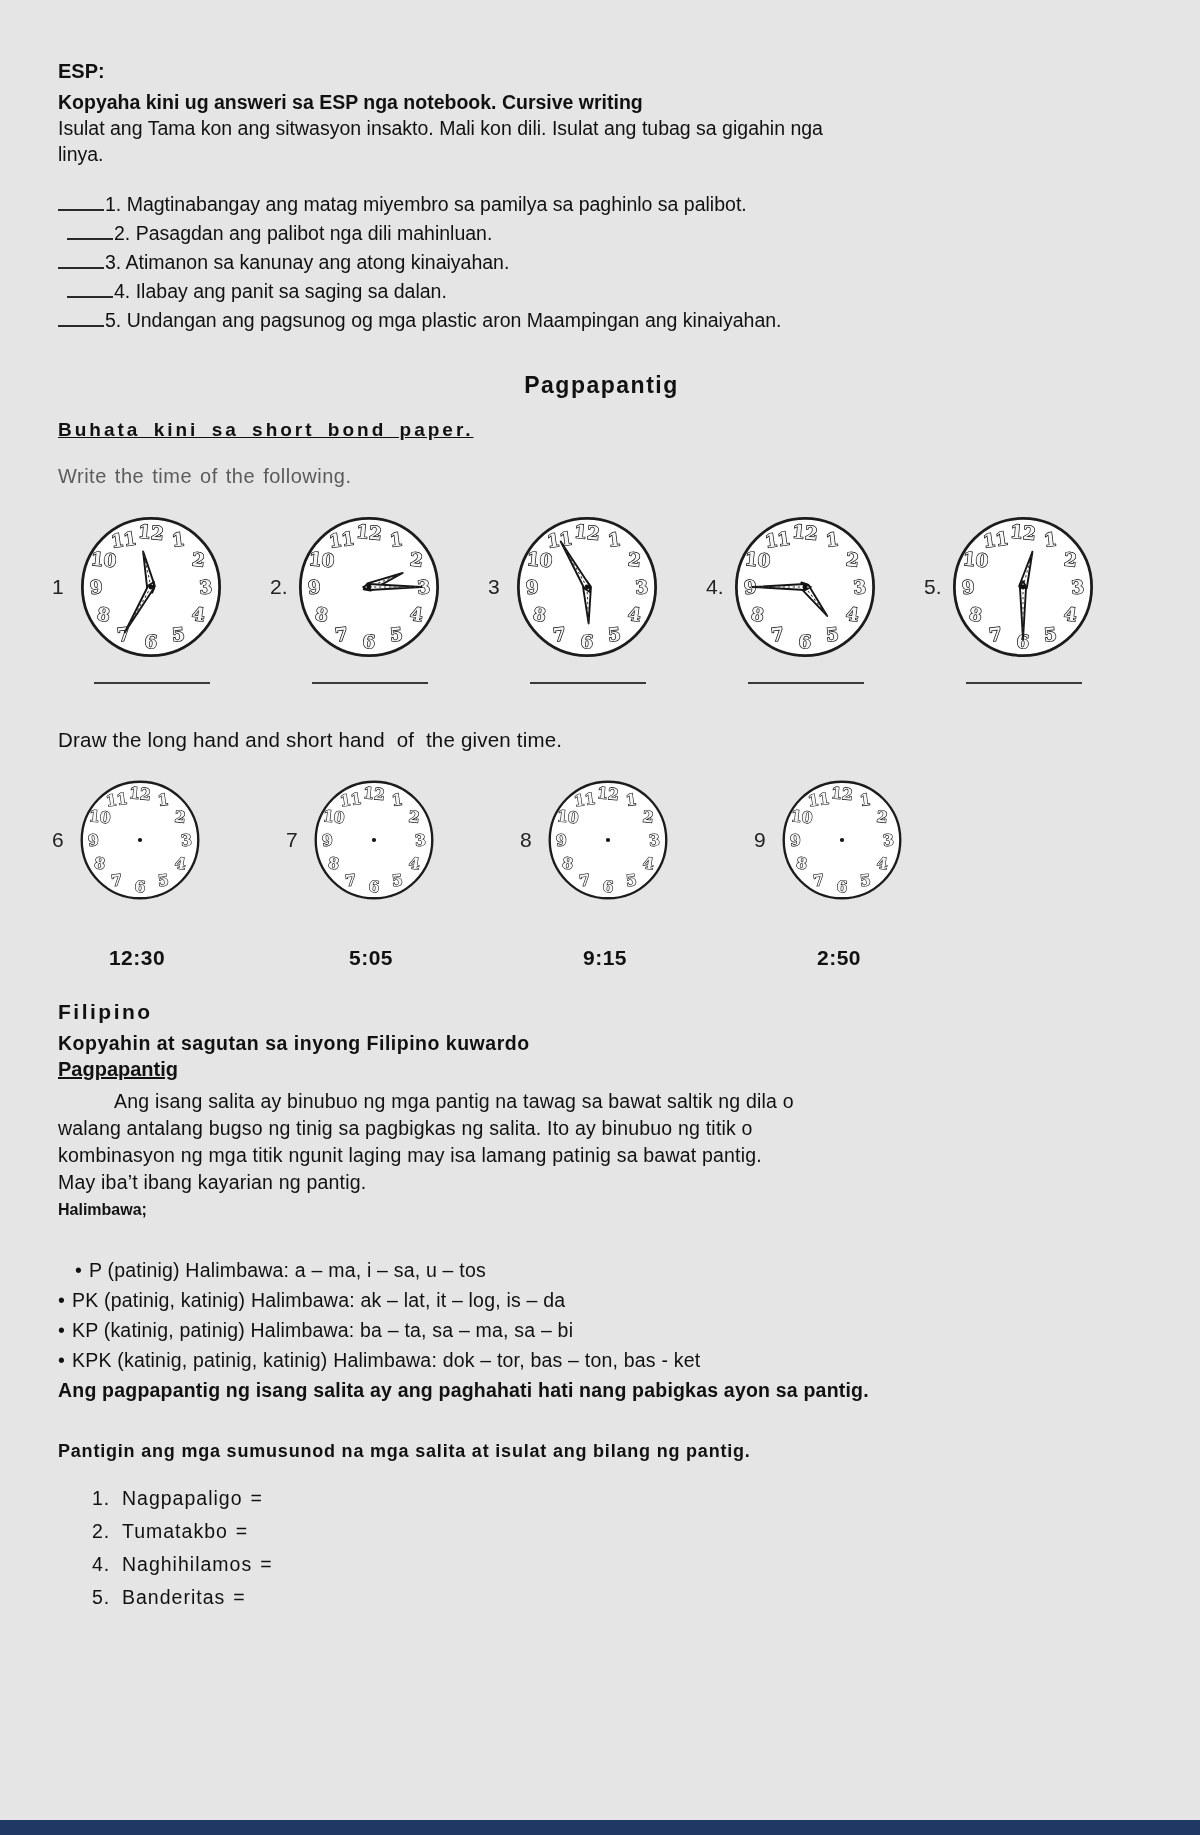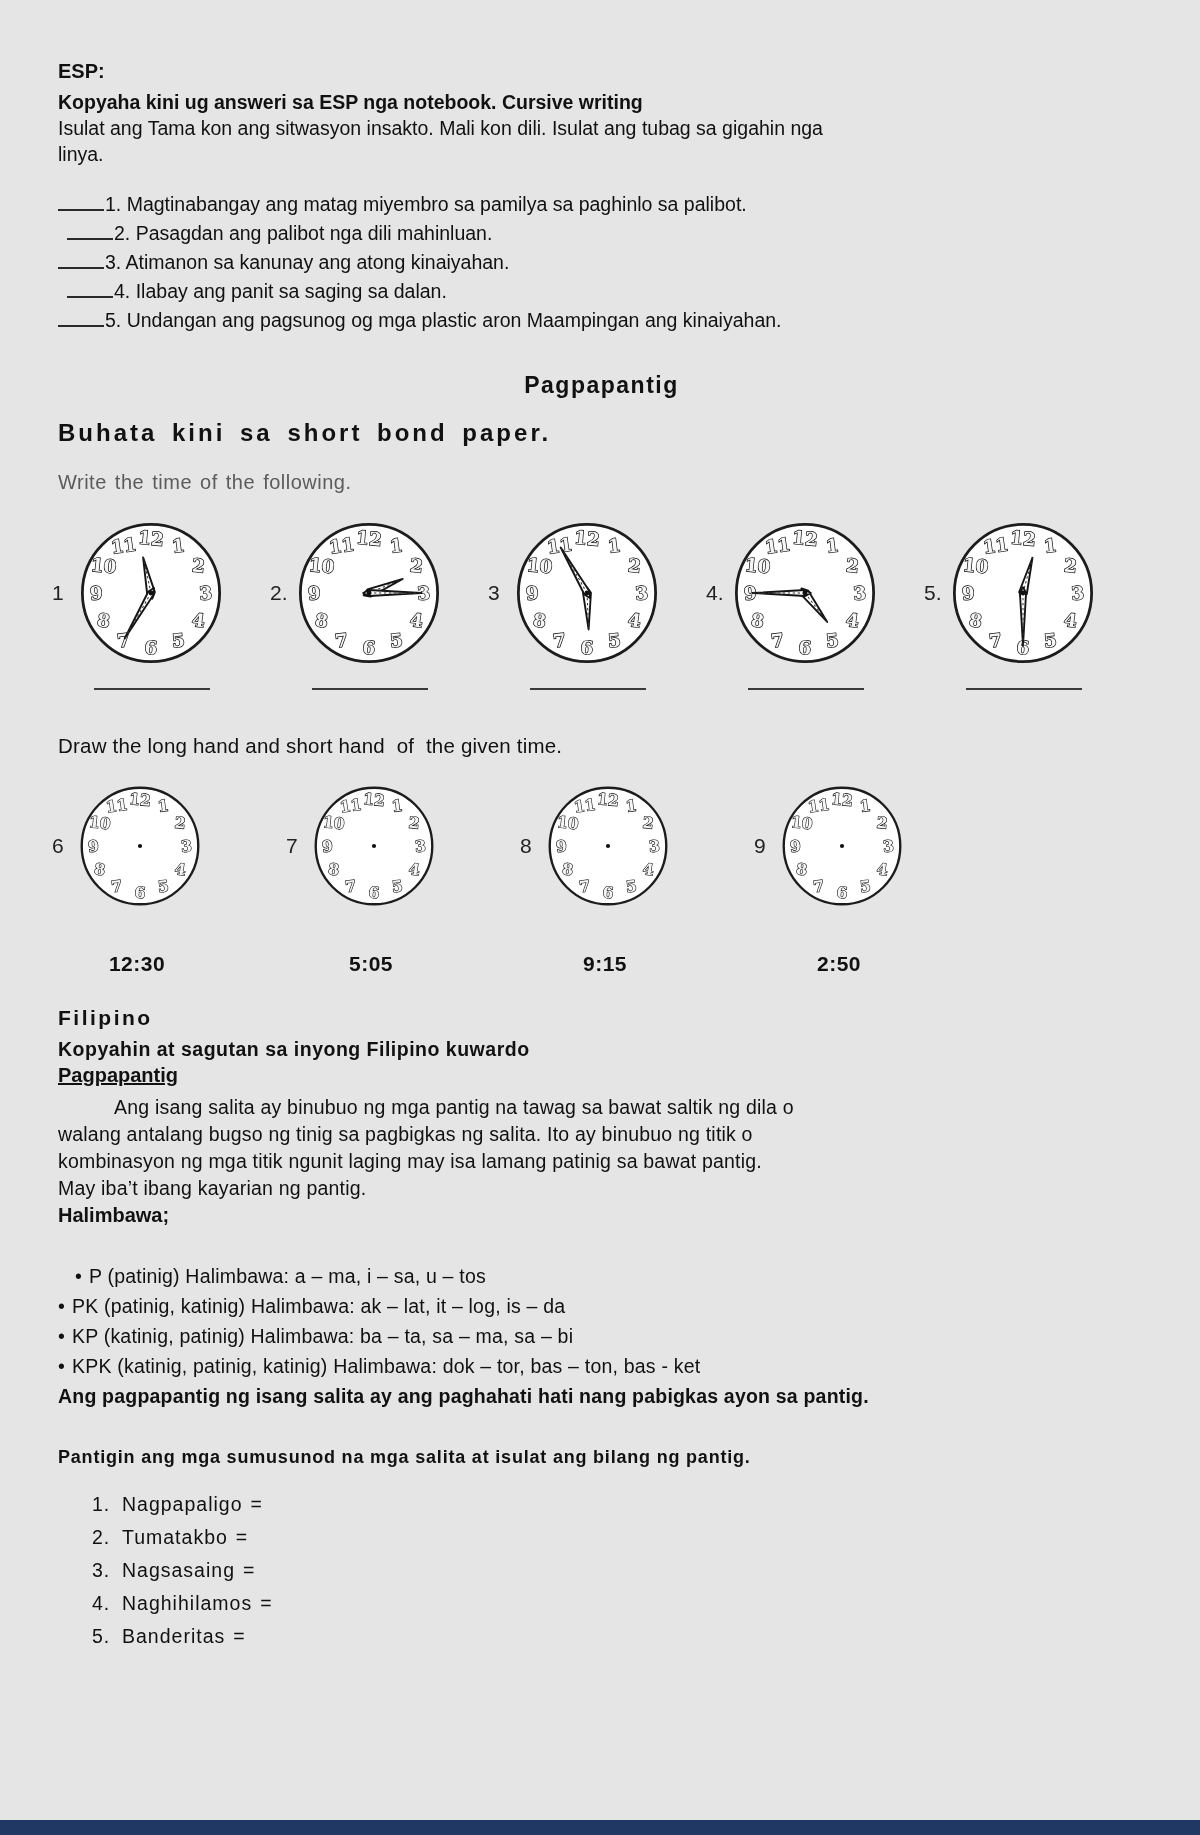--- a/index.html
+++ b/index.html
@@ -25,22 +25,23 @@
     height:20px;vertical-align:baseline;margin-right:1px;
   }
   .esp-item:nth-child(2) .blank,
   .esp-item:nth-child(4) .blank{margin-left:9px;}
   
   .math-heading{
     text-align:center;font-size:23px;font-weight:bold;letter-spacing:1.5px;
     margin-top:38px;
   }
   .math-sub{
-    font-size:24px;font-weight:bold;letter-spacing:3px;word-spacing:5px;
+    font-size:19px;font-weight:bold;letter-spacing:3px;word-spacing:5px;
     margin-top:20px;
+    text-decoration:underline;
   }
   .math-task1{
     font-size:20px;color:#5b5b5b;letter-spacing:0.5px;word-spacing:2px;
     margin-top:24px;
   }
   .clock-row1{display:flex;margin-top:26px;margin-left:-6px;}
   .clock-cell{width:218px;display:flex;flex-direction:column;align-items:flex-start;}
   .clock-top{display:flex;align-items:center;}
   .clock-num{font-size:21px;color:#222;width:26px;flex:0 0 26px;}
   .answer-line{
@@ -59,21 +60,21 @@
   
   .fil-heading{
     font-size:21px;font-weight:bold;letter-spacing:2.5px;
     margin-top:30px;
   }
   .fil-instruction{font-size:19.5px;font-weight:bold;letter-spacing:0.5px;margin-top:6px;line-height:26px;}
   .fil-topic{font-size:20px;font-weight:bold;text-decoration:underline;line-height:26px;}
   .fil-para{margin-top:6px;}
   .fil-para div{font-size:19.5px;line-height:27px;letter-spacing:0.2px;}
   .fil-para div:first-child{text-indent:56px;}
-  .fil-examples-heading{font-size:20px;font-weight:bold;line-height:27px;}
+  .fil-examples-heading{font-size:16px;font-weight:bold;line-height:27px;}
   .fil-bullets{margin-top:32px;}
   .fil-bullet{font-size:19.5px;line-height:30px;letter-spacing:0.2px;}
   .fil-bullet .dot{margin-right:7px;}
   .fil-bullet:first-child{margin-left:17px;}
   .fil-closing{font-size:19.5px;line-height:30px;letter-spacing:0.2px;font-weight:bold;}
   .fil-task{font-size:18px;font-weight:bold;letter-spacing:0.8px;margin-top:36px;}
   .fil-words{margin-top:20px;margin-left:34px;}
   .word-item{font-size:19.5px;line-height:33px;letter-spacing:1px;}
   .word-item .w-num{display:inline-block;min-width:30px;}
   .word-item .w-eq{margin-left:8px;}
@@ -370,20 +371,19 @@
       <div class="fil-bullet"><span class="dot">•</span><span>P (patinig) Halimbawa: a – ma, i – sa, u – tos</span></div>
       <div class="fil-bullet"><span class="dot">•</span><span>PK (patinig, katinig) Halimbawa: ak – lat, it – log, is – da</span></div>
       <div class="fil-bullet"><span class="dot">•</span><span>KP (katinig, patinig) Halimbawa: ba – ta, sa – ma, sa – bi</span></div>
       <div class="fil-bullet"><span class="dot">•</span><span>KPK (katinig, patinig, katinig) Halimbawa: dok – tor, bas – ton, bas - ket</span></div>
     </div>
     <div class="fil-closing">Ang pagpapantig ng isang salita ay ang paghahati hati nang pabigkas ayon sa pantig.</div>
     <div class="fil-task">Pantigin ang mga sumusunod na mga salita at isulat ang bilang ng pantig.</div>
     <div class="fil-words">
       <div class="word-item"><span class="w-num">1.</span><span>Nagpapaligo</span><span class="w-eq">=</span></div>
       <div class="word-item"><span class="w-num">2.</span><span>Tumatakbo</span><span class="w-eq">=</span></div>
-      <div class="word-item"><span class="w-num">3.</span><span>Nagsasaing</span><span class="w-eq">=</span></div>
       <div class="word-item"><span class="w-num">4.</span><span>Naghihilamos</span><span class="w-eq">=</span></div>
       <div class="word-item"><span class="w-num">5.</span><span>Banderitas</span><span class="w-eq">=</span></div>
     </div>
   </div>
 
   <div class="footer-bar"></div>
 </div>
 
 </body></html>

